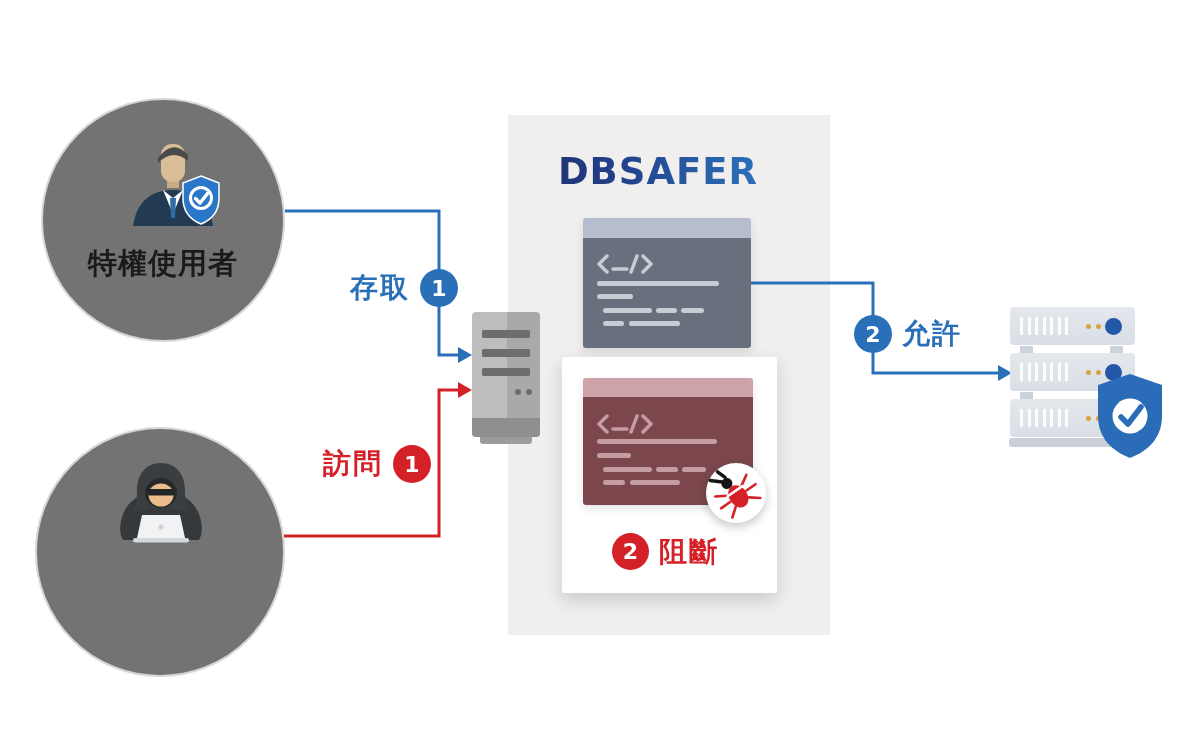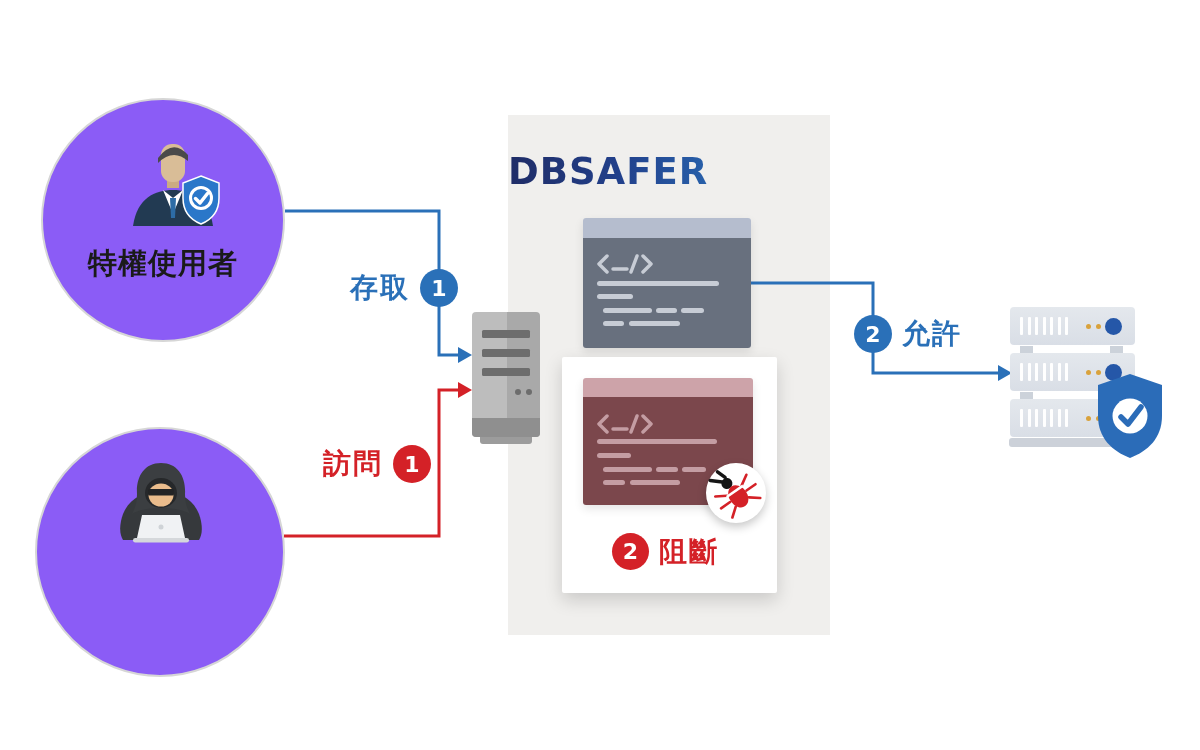--- a/index.html
+++ b/index.html
@@ -19,27 +19,27 @@
   
   svg.wires{position:absolute;left:0;top:0;z-index:2;}
   .wire{fill:none;stroke-width:3;}
   .wire-blue{stroke:var(--blue);}
   .wire-red{stroke:var(--red);}
   .head-blue{fill:var(--blue);}
   .head-red{fill:var(--red);}
 
   
   .panel{left:508px;top:115px;width:322px;height:520px;background:var(--panel_bg);z-index:1;}
-  .logo{left:508px;top:150px;width:300px;text-align:left;font-size:37px;font-weight:800;letter-spacing:1px;z-index:3;color:#24509a;}
+  .logo{left:508px;top:150px;width:300px;text-align:center;font-size:37px;font-weight:800;letter-spacing:1px;z-index:3;color:#24509a;}
   @supports (-webkit-background-clip: text){
     .logo{background:linear-gradient(90deg,#1f2c66 0%,#22418c 38%,#2a6cb5 78%);-webkit-background-clip:text;-webkit-text-fill-color:transparent;}
   }
 
   
-  .actor{border-radius:50%;background:#8b5cf6;border:2px solid var(--circle_border);z-index:3;text-decoration:underline;}
+  .actor{border-radius:50%;background:#737373;border:2px solid var(--circle_border);z-index:3;text-decoration:underline;}
   .actor-user{left:41px;top:98px;width:240px;height:240px;}
   .actor-hacker{left:35px;top:427px;width:246px;height:246px;}
   .actor-label{position:absolute;left:0;width:100%;text-align:center;font-size:29px;font-weight:800;color:#1a1a1a;letter-spacing:1px;}
 
   
   .win{border-radius:3px;z-index:3;box-shadow:0 4px 10px rgba(0,0,0,.10);}
   .win .win-header{position:absolute;left:0;top:0;width:100%;height:20px;border-radius:3px 3px 0 0;}
   .win .win-body{position:absolute;left:0;top:20px;width:100%;height:calc(100% - 20px);border-radius:0 0 3px 3px;}
   .win-gray{left:583px;top:218px;width:168px;height:130px;}
   .win-gray .win-header{background:var(--gray_win_header);}

